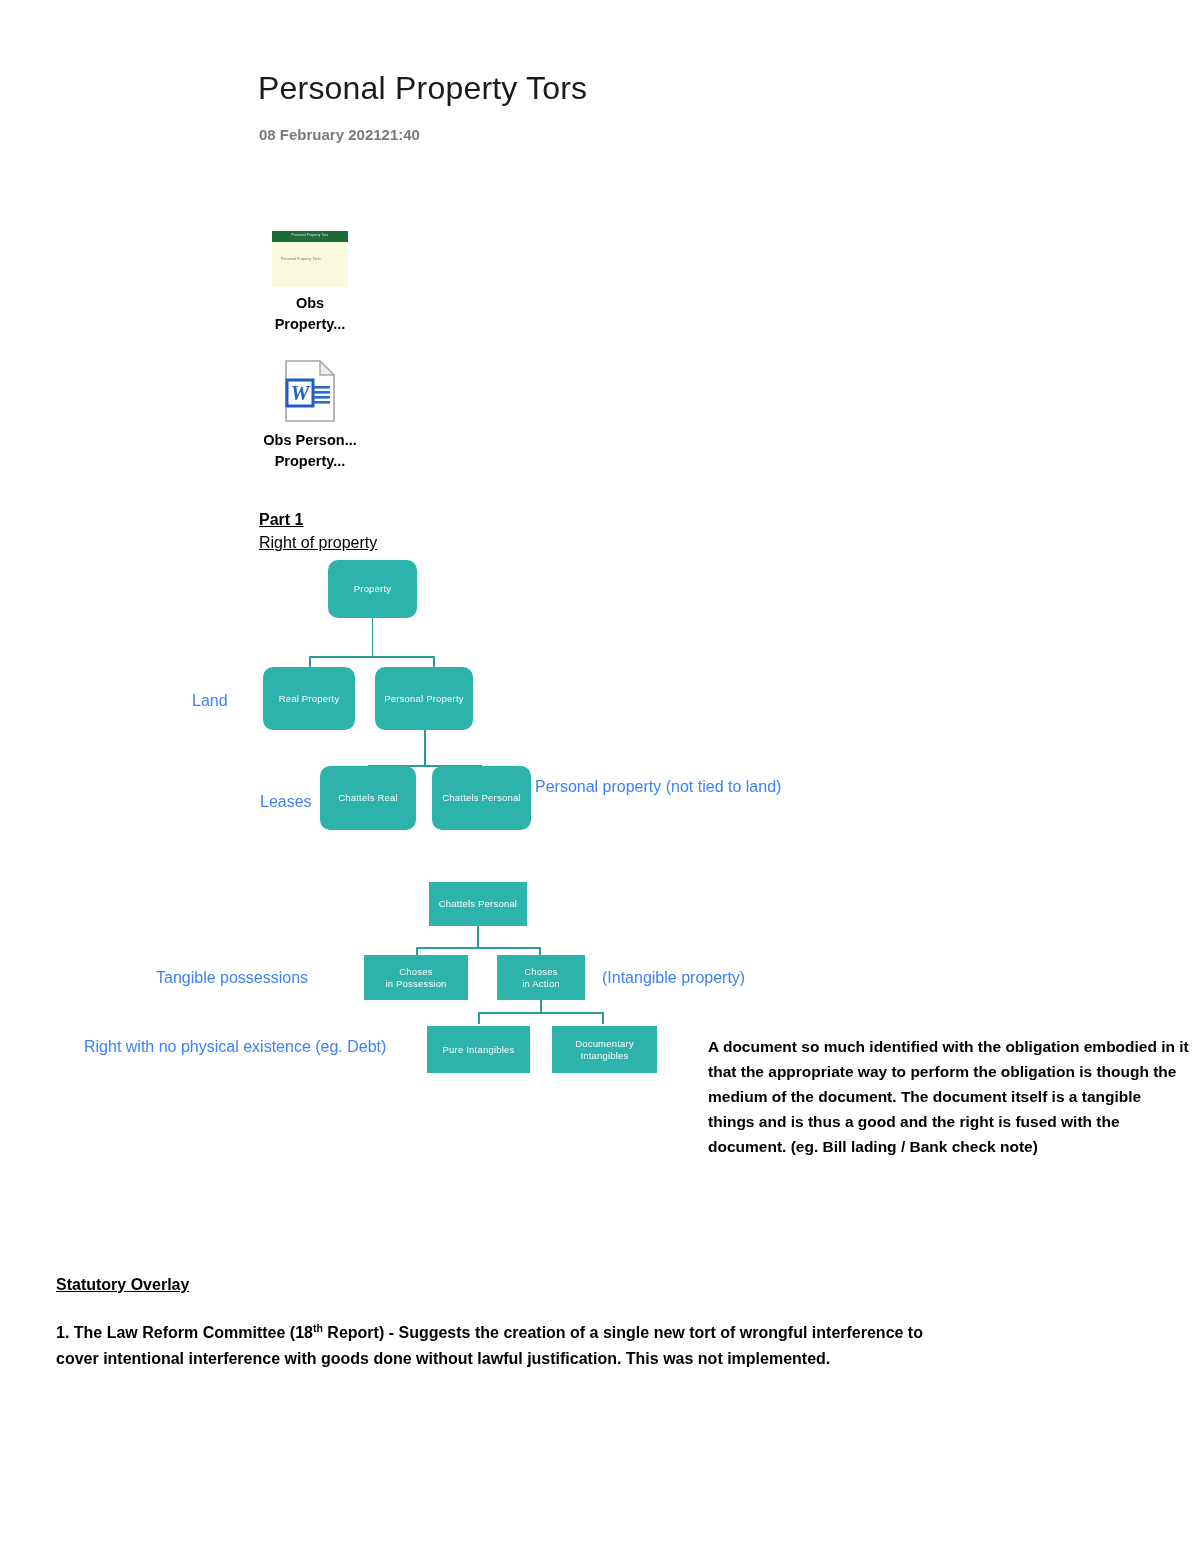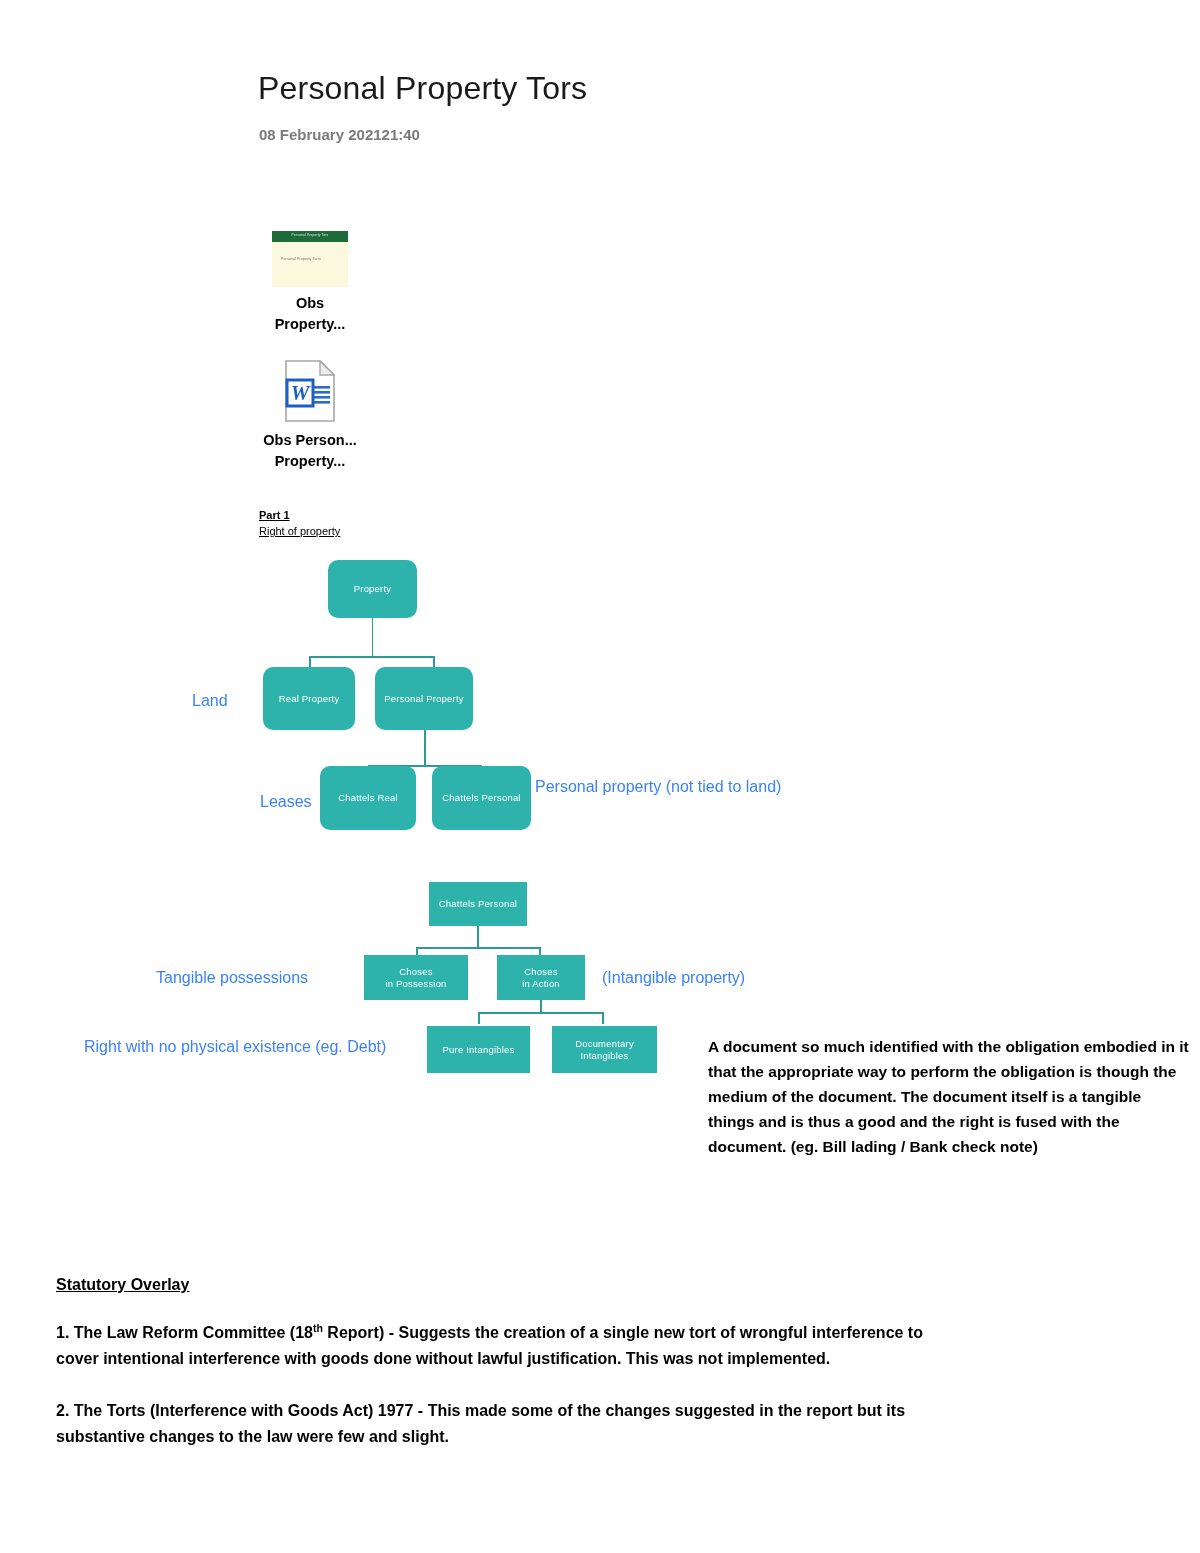--- a/index.html
+++ b/index.html
@@ -108,21 +108,21 @@
     height: 62px;
     margin: 0 auto 8px auto;
     display: block;
   }
 
   
   #part-heading {
     position: absolute;
     left: 259px;
     top: 508px;
-    font-size: 11px;
+    font-size: 16px;
     line-height: 1.45;
   }
   #part-heading .h-line {
     display: block;
     text-decoration: underline;
     white-space: nowrap;
   }
   #part-heading .h-line.bold { font-weight: bold; }
 
   
@@ -281,14 +281,13 @@
 
   <div class="annot" style="left:156px; top:969px;">Tangible possessions</div>
   <div class="annot" style="left:602px; top:969px;">(Intangible property)</div>
   <div class="annot" style="left:56px; top:1038px;margin-left:28px;">Right with no physical existence (eg. Debt)</div>
   <div class="annot-para" style="left:708px; top:1034px; width:482px;">A document so much identified with the obligation embodied in it that the appropriate way to perform the obligation is though the medium of the document. The document itself is a tangible things and is thus a good and the right is fused with the document. (eg. Bill lading / Bank check note)</div>
 </div>
 
 <div id="statutory">
   <h2>Statutory Overlay</h2>
   <p><span>1. The Law Reform Committee (18</span><sup>th</sup><span> Report) - Suggests the creation of a single new tort of wrongful interference to cover intentional interference with goods done without lawful justification. This was not implemented.</span></p>
-  <p>2. The Torts (Interference with Goods Act) 1977 - This made some of the changes suggested in the report but its substantive changes to the law were few and slight.</p>
 </div>
 
 </body></html>

